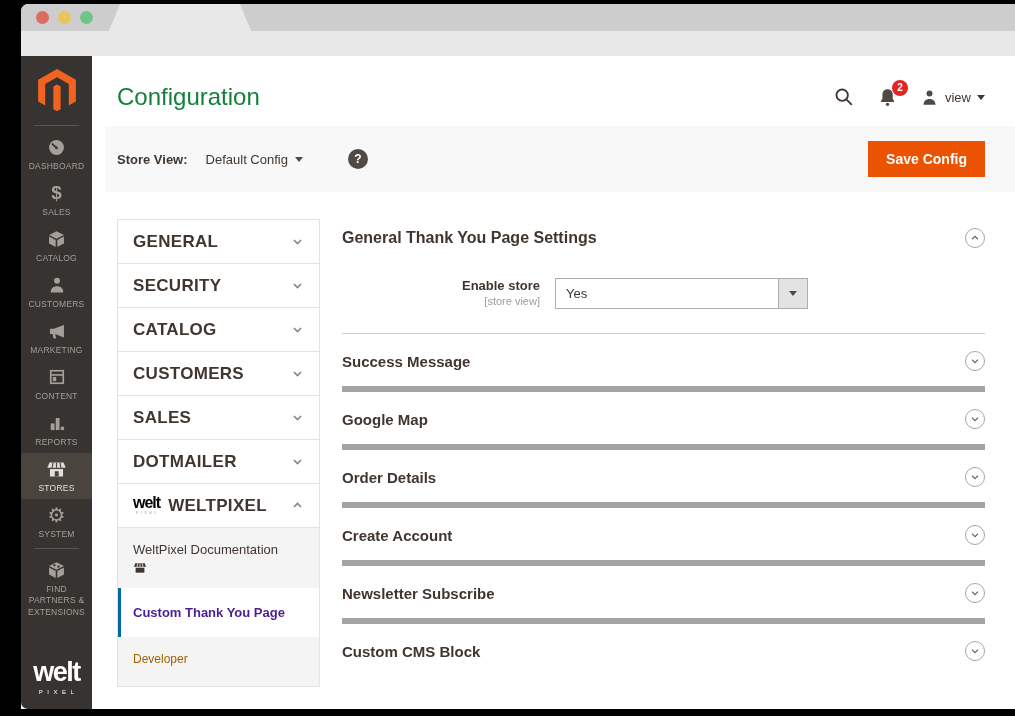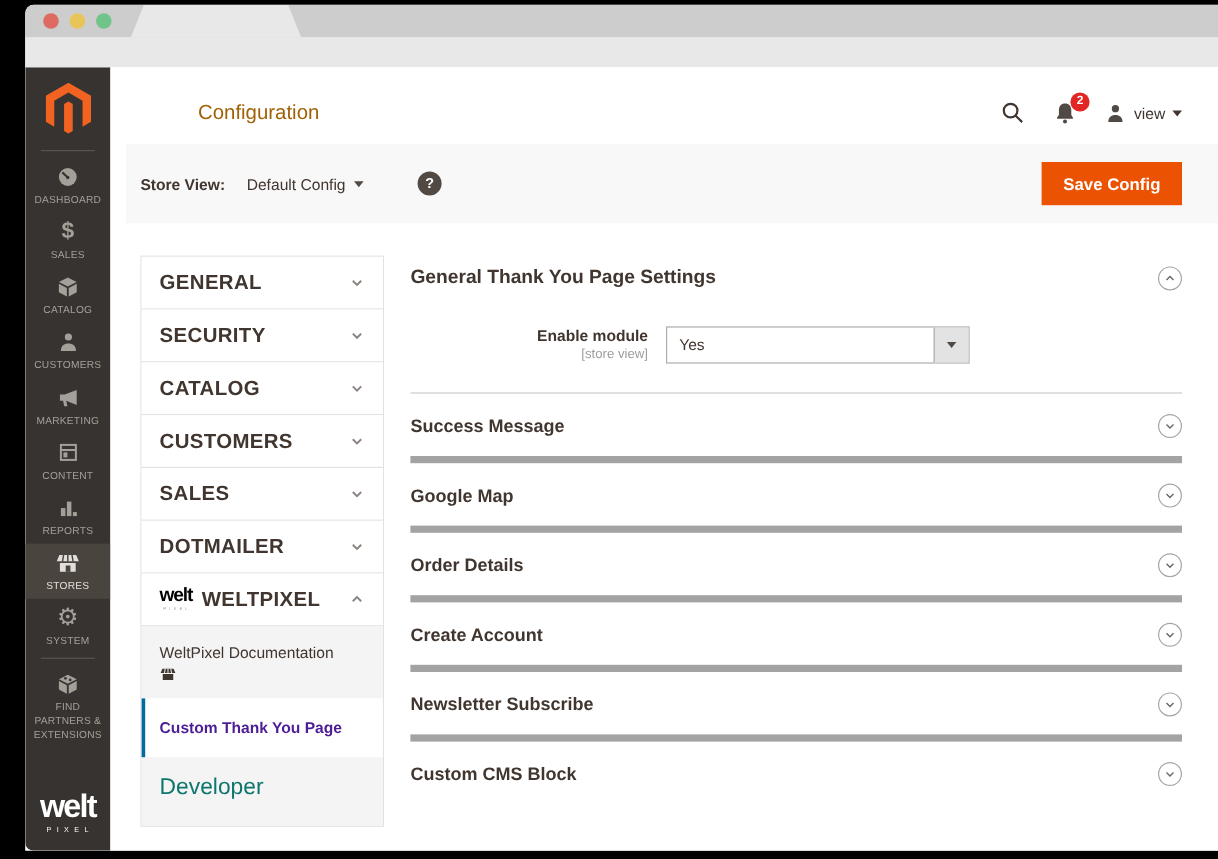--- a/index.html
+++ b/index.html
@@ -37,21 +37,21 @@
   .dollar { font-size:19px; font-weight:bold; line-height:20px; }
   .gearglyph { font-size:20px; line-height:22px; }
   .welt-bottom { margin-top:auto; padding:8px 0 14px; text-align:center; color:#fff; }
   .welt-main { font-size:27px; font-weight:bold; letter-spacing:-1.5px; line-height:1; }
   .welt-sub { font-size:6px; letter-spacing:4.5px; margin-top:3px; padding-left:4px; }
 
   
   .main { flex:1; display:flex; flex-direction:column; background:#fff; overflow:hidden; }
   .page-header { display:flex; justify-content:space-between; align-items:center;
     padding:27px 30px 15px 25px; flex:none; }
-  .page-title { font-size:17px; font-weight:400; color:#a16207;margin-left:48px; }
+  .page-title { font-size:24px; font-weight:400; color:#15803d; }
   .header-right { display:flex; align-items:center; gap:22px; }
   .bell-wrap { position:relative; display:inline-flex; }
   .badge { position:absolute; top:-7px; right:-10px; min-width:16px; height:16px; border-radius:8px;
     background:#e22626; color:#fff; font-size:10px; font-weight:bold; line-height:16px; text-align:center; }
   .admin-chip { display:flex; align-items:center; gap:6px; font-size:13px; color:#41362f; cursor:pointer; }
   .caret-dn { width:0; height:0; border-left:4px solid transparent; border-right:4px solid transparent;
     border-top:5px solid #41362f; display:inline-block; }
 
   .store-bar { margin-left:13px; background:#f8f8f8; display:flex; align-items:center;
     padding:15px 30px 15px 12px; min-height:64px; flex:none; }
@@ -72,21 +72,21 @@
   .nav-item .nv-label { font-size:17px; font-weight:bold; color:#41362f; letter-spacing:.3px; }
   .wp-row-left { display:flex; align-items:center; gap:8px; }
   .wp-logo { display:inline-flex; flex-direction:column; align-items:center; line-height:1; }
   .wp-logo .wp-main { font-size:16px; font-weight:bold; letter-spacing:-1px; color:#000; }
   .wp-logo .wp-sub { font-size:3.5px; letter-spacing:2.6px; color:#9b9b9b; margin-top:1px; padding-left:2px; }
   .sub-list { background:#f4f4f4; }
   .sub-doc { padding:14px 15px 10px; font-size:13px; color:#41362f; cursor:pointer; }
   .sub-doc .doc-ico { margin-top:4px; color:#41362f; }
   .sub-active { background:#fff; border-left:3px solid #0369a1; padding:17px 15px 17px 12px;
     font-size:13px; font-weight:bold; color:#4c1d95; cursor:pointer; }
-  .sub-dev { padding:15px 15px 20px; font-size:19px; color:#0f766e; cursor:pointer; }
+  .sub-dev { padding:15px 15px 20px; font-size:12px; color:#a16207; cursor:pointer; }
 
   
   .panel { flex:1; }
   .sec-head { display:flex; justify-content:space-between; align-items:center; padding-top:9px; }
   .sec-head h2 { font-size:16px; font-weight:bold; color:#41362f; }
   .circ { width:20px; height:20px; flex:none; border:1px solid #a6a6a6; border-radius:50%;
     display:inline-flex; align-items:center; justify-content:center; cursor:pointer; }
   .field-row { margin-top:30px; display:flex; align-items:flex-start; }
   .f-label { width:213px; flex:none; text-align:right; padding-right:15px; }
   .f-main { font-size:13px; font-weight:bold; color:#41362f; line-height:1.2; }
@@ -354,21 +354,21 @@
               <h2>General Thank You Page Settings</h2>
               <span class="circ">
                 <svg width="10" height="10" viewBox="0 0 12 12" fill="none" stroke="#666" stroke-width="1.4">
                     <polyline points="2.5,7.5 6,4 9.5,7.5"></polyline>
                   </svg>
               </span>
             </div>
 
             <div class="field-row">
               <div class="f-label">
-                <div class="f-main">Enable module</div>
+                <div class="f-main">Enable store</div>
                 <div class="f-scope">[store view]</div>
               </div>
               <div class="select">
                 <span>Yes</span>
                 <span class="sel-btn">
                   <span class="caret-dn"></span>
                 </span>
               </div>
             </div>
 

